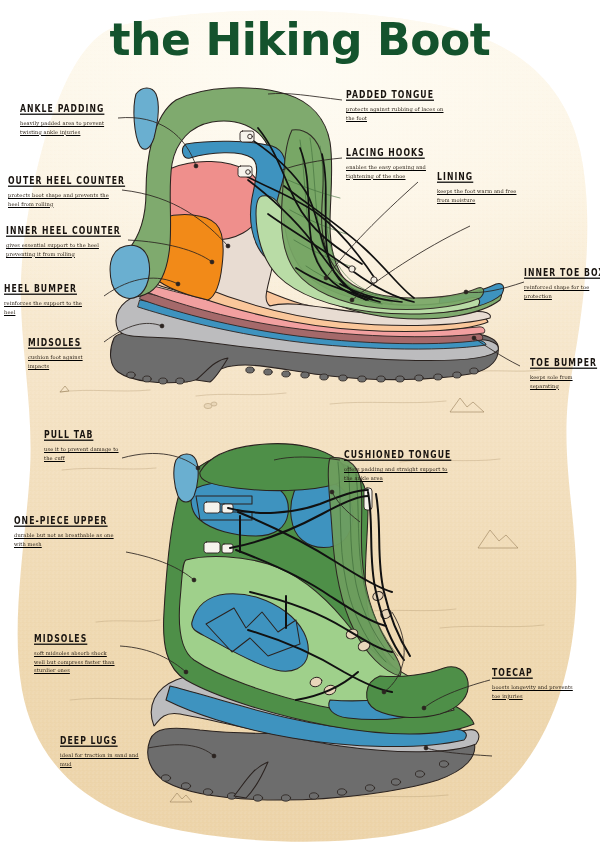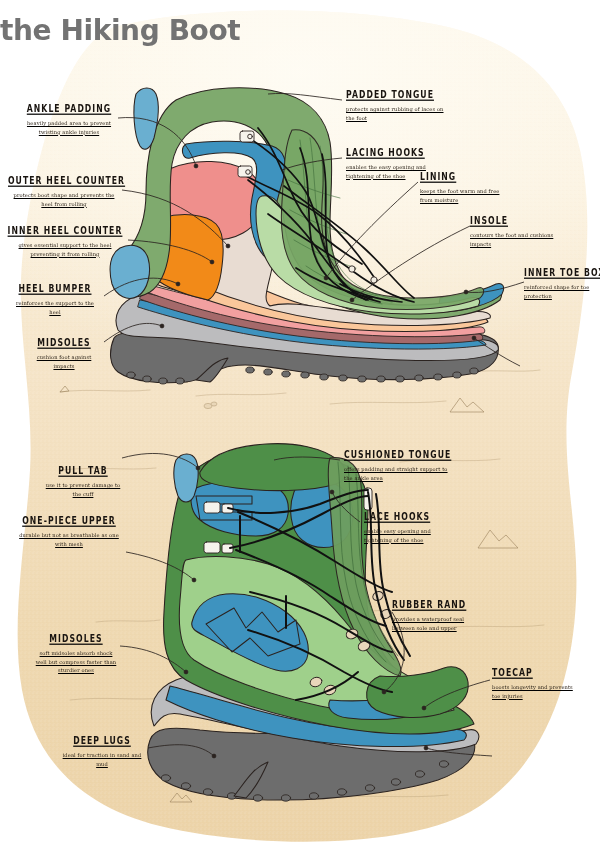--- a/index.html
+++ b/index.html
@@ -11,26 +11,26 @@
   .lbl .ttl{
     font-family:"DejaVu Sans Condensed","DejaVu Sans",sans-serif;
     font-weight:700;font-size:8.6px;letter-spacing:1.05px;
     color:#191410;line-height:1.15;white-space:nowrap;
     transform:scaleY(1.22);transform-origin:left bottom;
   }
   .lbl .dsc{
     font-family:"DejaVu Serif",serif;font-size:5.1px;line-height:1.62;
     color:#2b2218;margin-top:3.5px;letter-spacing:.12px;
   }
-  .lbl.a-r{text-align:center;}
+  .lbl.a-r{text-align:left;}
   .lbl.a-r .ttl{transform-origin:right bottom;}
   #title{
-    position:absolute;left:0;right:0;top:14px;
+    position:absolute;left:0;right:0;top:14px;text-align:center;
     font-family:"DejaVu Sans",sans-serif;font-weight:700;
-    font-size:28px;letter-spacing:-0.4px;color:#737373;
+    font-size:44px;letter-spacing:-0.4px;color:#14532d;
   }
 </style>
 </head>
 <body>
 
 <div id="stage">
 
   <svg class="layer" viewBox="0 0 600 850">
     <defs>
       <linearGradient id="paperGrad" x1="0" y1="0" x2="0" y2="1">
@@ -393,77 +393,69 @@
     <div class="dsc">heavily padded area to prevent twisting ankle injuries</div>
   </div>
   <div class="lbl a-r" style="left:6px;top:228px;width:118px">
     <div class="ttl">INNER HEEL COUNTER</div>
     <div class="dsc">gives essential support to the heel preventing it from rolling</div>
   </div>
   <div class="lbl a-r" style="left:8px;top:178px;width:112px">
     <div class="ttl">OUTER HEEL COUNTER</div>
     <div class="dsc">protects boot shape and prevents the heel from rolling</div>
   </div>
-  <div class="lbl a-r" style="left:14px;top:286px;width:82px">
+  <div class="lbl a-r" style="left:4px;top:286px;width:82px">
     <div class="ttl">HEEL BUMPER</div>
     <div class="dsc">reinforces the support to the heel</div>
   </div>
   <div class="lbl a-r" style="left:28px;top:340px;width:72px">
     <div class="ttl">MIDSOLES</div>
     <div class="dsc">cushion foot against impacts</div>
   </div>
 
   <div class="lbl" style="left:346px;top:92px;width:106px">
     <div class="ttl">PADDED TONGUE</div>
     <div class="dsc">protects against rubbing of laces on the foot</div>
   </div>
   <div class="lbl" style="left:346px;top:150px;width:100px">
     <div class="ttl">LACING HOOKS</div>
     <div class="dsc">enables the easy opening and tightening of the shoe</div>
   </div>
-  <div class="lbl" style="left:420px;top:174px;width:92px">
+  <div class="lbl" style="left:437px;top:174px;width:92px">
     <div class="ttl">LINING</div>
     <div class="dsc">keeps the foot warm and free from moisture</div>
-  </div>
-  <div class="lbl" style="left:470px;top:218px;width:92px">
-    <div class="ttl">INSOLE</div>
-    <div class="dsc">contours the foot and cushions impacts</div>
   </div>
   <div class="lbl" style="left:524px;top:270px;width:76px">
     <div class="ttl">INNER TOE BOX</div>
     <div class="dsc">reinforced shape for toe protection</div>
   </div>
-
-  <div class="lbl a-r" style="left:44px;top:468px;width:78px">
+  <div class="lbl" style="left:530px;top:360px;width:70px">
+    <div class="ttl">TOE BUMPER</div>
+    <div class="dsc">keeps sole from separating</div>
+  </div>
+
+  <div class="lbl a-r" style="left:44px;top:432px;width:78px">
     <div class="ttl">PULL TAB</div>
     <div class="dsc">use it to prevent damage to the cuff</div>
   </div>
   <div class="lbl a-r" style="left:14px;top:518px;width:110px">
     <div class="ttl">ONE-PIECE UPPER</div>
     <div class="dsc">durable but not as breathable as one with mesh</div>
   </div>
   <div class="lbl a-r" style="left:34px;top:636px;width:84px">
     <div class="ttl">MIDSOLES</div>
     <div class="dsc">soft midsoles absorb shock well but compress faster than sturdier ones</div>
   </div>
   <div class="lbl" style="left:344px;top:452px;width:106px">
     <div class="ttl">CUSHIONED TONGUE</div>
     <div class="dsc">offers padding and straight support to the ankle area</div>
   </div>
 
   <div class="lbl a-r" style="left:60px;top:738px;width:84px">
     <div class="ttl">DEEP LUGS</div>
     <div class="dsc">ideal for traction in sand and mud</div>
   </div>
-  <div class="lbl" style="left:364px;top:514px;width:92px">
-    <div class="ttl">LACE HOOKS</div>
-    <div class="dsc">enable easy opening and tightening of the shoe</div>
-  </div>
-  <div class="lbl" style="left:392px;top:602px;width:92px">
-    <div class="ttl">RUBBER RAND</div>
-    <div class="dsc">provides a waterproof seal between sole and upper</div>
-  </div>
   <div class="lbl" style="left:492px;top:670px;width:88px">
     <div class="ttl">TOECAP</div>
     <div class="dsc">boosts longevity and prevents toe injuries</div>
   </div>
 
 </div>
 
 </body></html>

